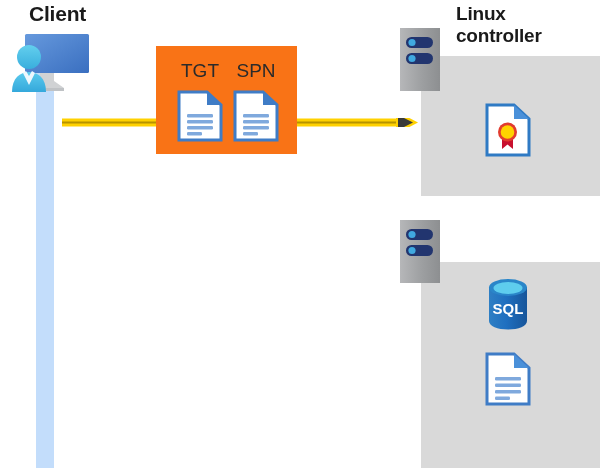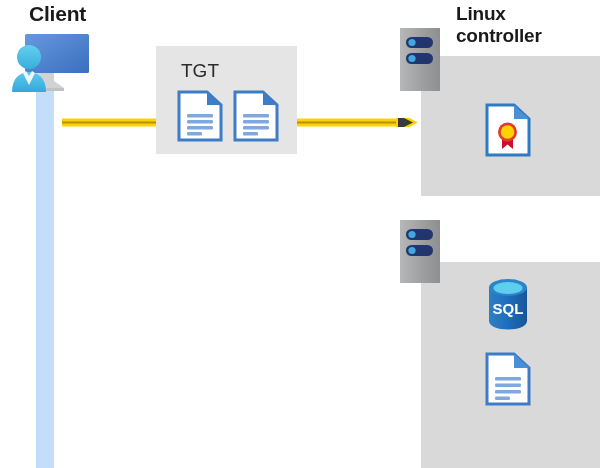--- a/index.html
+++ b/index.html
@@ -55,21 +55,21 @@
   
   #client-icon {
     left: 4px; top: 28px;
     width: 92px; height: 66px;
   }
 
   
   #msg-box {
     left: 156px; top: 46px;
     width: 141px; height: 108px;
-    background: #e5e5e5;
+    background: #f97316;
   }
   .doc-label {
     position: absolute;
     font-family: "Liberation Sans", sans-serif;
     font-size: 19px;
     color: #2b2b2b;
     top: 14px;
     width: 60px;
     text-align: center;
   }
@@ -153,20 +153,21 @@
 
       <path d="M334 -7 L356 4.5 L334 16 Z" fill="#ffd100"></path>
       <path d="M336 -3 L351 4.5 L336 12 Z" fill="#3a3a3a"></path>
     </svg>
   </div>
 
   <div class="abs" id="msg-box">
 
     <div class="doc-label" id="tgt-label">TGT</div>
 
+    <div class="doc-label" id="spn-label">SPN</div>
 
     <div class="msg-doc" id="tgt-doc">
       <svg width="46" height="52" viewBox="0 0 46 52" xmlns="http://www.w3.org/2000/svg">
         <path d="M2 2 H30 L44 15 V50 H2 Z" fill="#ffffff" stroke="#3f7cc6" stroke-width="3"></path>
         <path d="M30 2 L44 15 H30 Z" fill="#3f7cc6"></path>
         <rect x="10" y="24" width="26" height="3.4" rx="1.2" fill="#7fa9dd"></rect>
         <rect x="10" y="30" width="26" height="3.4" rx="1.2" fill="#7fa9dd"></rect>
         <rect x="10" y="36" width="26" height="3.4" rx="1.2" fill="#7fa9dd"></rect>
         <rect x="10" y="42" width="15" height="3.4" rx="1.2" fill="#7fa9dd"></rect>
       </svg>

